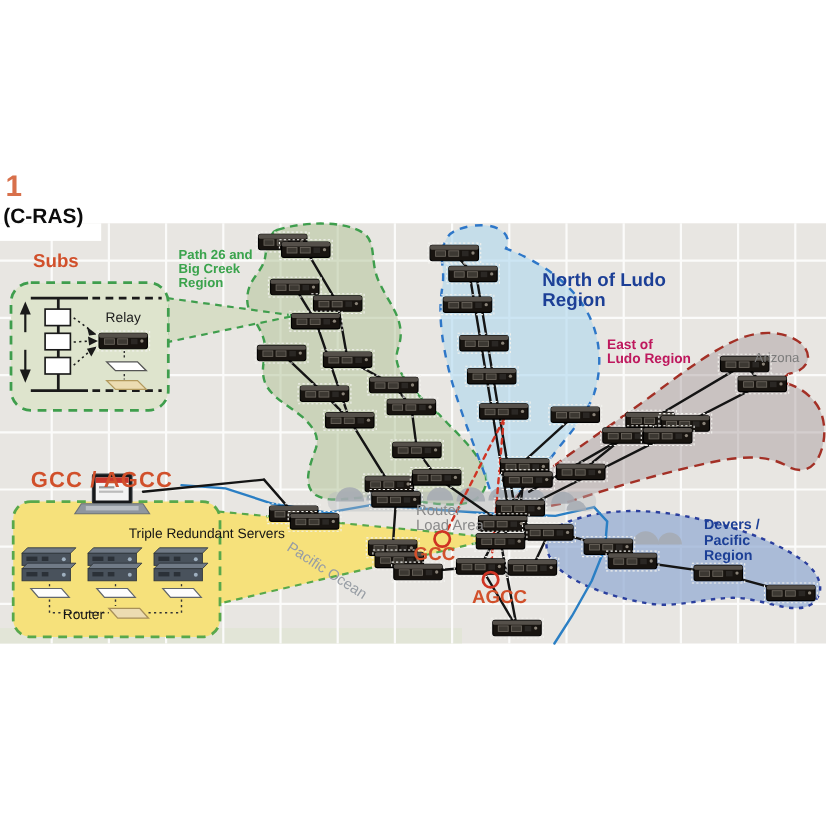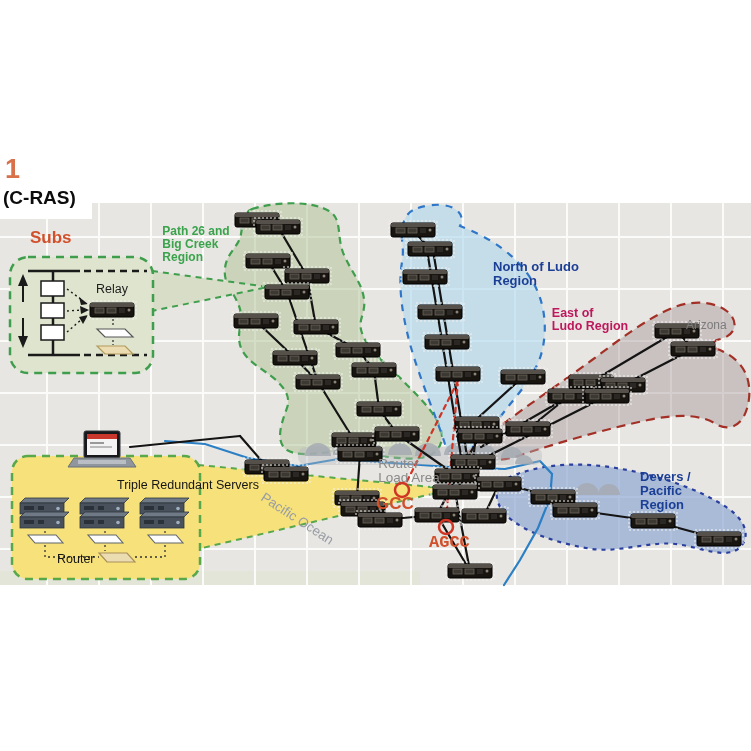--- a/index.html
+++ b/index.html
@@ -8,30 +8,30 @@
   #map-svg{position:absolute;left:0;top:0;}
   .lbl{position:absolute;white-space:pre-line;line-height:1.07;}
   .b{font-weight:bold;}
   .ctr{transform:translateX(-50%);}
   .fig-num{left:5px;top:155px;font-size:27px;font-weight:bold;color:#d8704b;}
   .ttl{left:34px;top:168px;font-size:19px;font-weight:bold;color:#0c0c0c;letter-spacing:-0.2px;}
   .ttl2{left:3px;top:188px;font-size:19px;font-weight:bold;color:#0c0c0c;}
   .subs{left:30px;top:229px;font-size:17px;color:#d1502b;}
   .path26{left:196px;top:225px;font-size:12px;color:#3aa34c;}
   .relay{left:96px;top:283px;font-size:12.5px;color:#1c1c1c;}
-  .north{left:493px;top:246px;font-size:13px;color:#1c3f96;margin-top:14px;}
+  .north{left:493px;top:246px;font-size:17px;color:#1c3f96;}
   .east{left:590px;top:307px;font-size:12.5px;color:#be185d;}
   .ariz{left:686px;top:319px;font-size:12px;color:#7b7b7b;}
   .redun{left:479px;top:336px;font-size:12.5px;color:#d1502b;}
   .gccagcc{left:28px;top:427px;font-size:20px;color:#d1502b;letter-spacing:1px;}
   .triple{left:117px;top:479px;font-size:12.5px;color:#151515;}
   .router{left:57px;top:553px;font-size:12.5px;color:#151515;}
   .greater{left:409px;top:457px;font-size:13.5px;color:#8a8a8a;}
   .gcc{left:376px;top:495px;font-size:17px;color:#d1502b;}
-  .agcc{left:429px;top:534px;font-size:17px;color:#d1502b;font-family:Liberation Mono, monospace;}
+  .agcc{left:429px;top:534px;font-size:17px;color:#d1502b;}
   .pacific{left:297px;top:512px;font-size:13.5px;color:#979da4;
            transform:translateX(-50%) rotate(33deg);}
   .devers{left:677px;top:470px;font-size:13px;color:#1c3f96;}
 </style>
 </head>
 <body>
 
 <div id="stage">
 
   <svg id="map-svg" width="751" height="751" viewBox="0 0 751 751">
@@ -295,20 +295,21 @@
   <div class="lbl b subs">Subs</div>
   <div class="lbl b ctr path26">Path 26 and
 Big Creek
 Region</div>
   <div class="lbl relay">Relay</div>
   <div class="lbl b north">North of Ludo
 Region</div>
   <div class="lbl b ctr east">East of
 Ludo Region</div>
   <div class="lbl ariz">Arizona</div>
+  <div class="lbl b gccagcc">GCC / AGCC</div>
   <div class="lbl triple">Triple Redundant Servers</div>
   <div class="lbl router">Router</div>
   <div class="lbl ctr greater">Router
 Load Area</div>
   <div class="lbl b gcc">GCC</div>
   <div class="lbl b agcc">AGCC</div>
   <div class="lbl pacific">Pacific Ocean</div>
   <div class="lbl b ctr devers">Devers / Pacific
 Region</div>
 </div>

